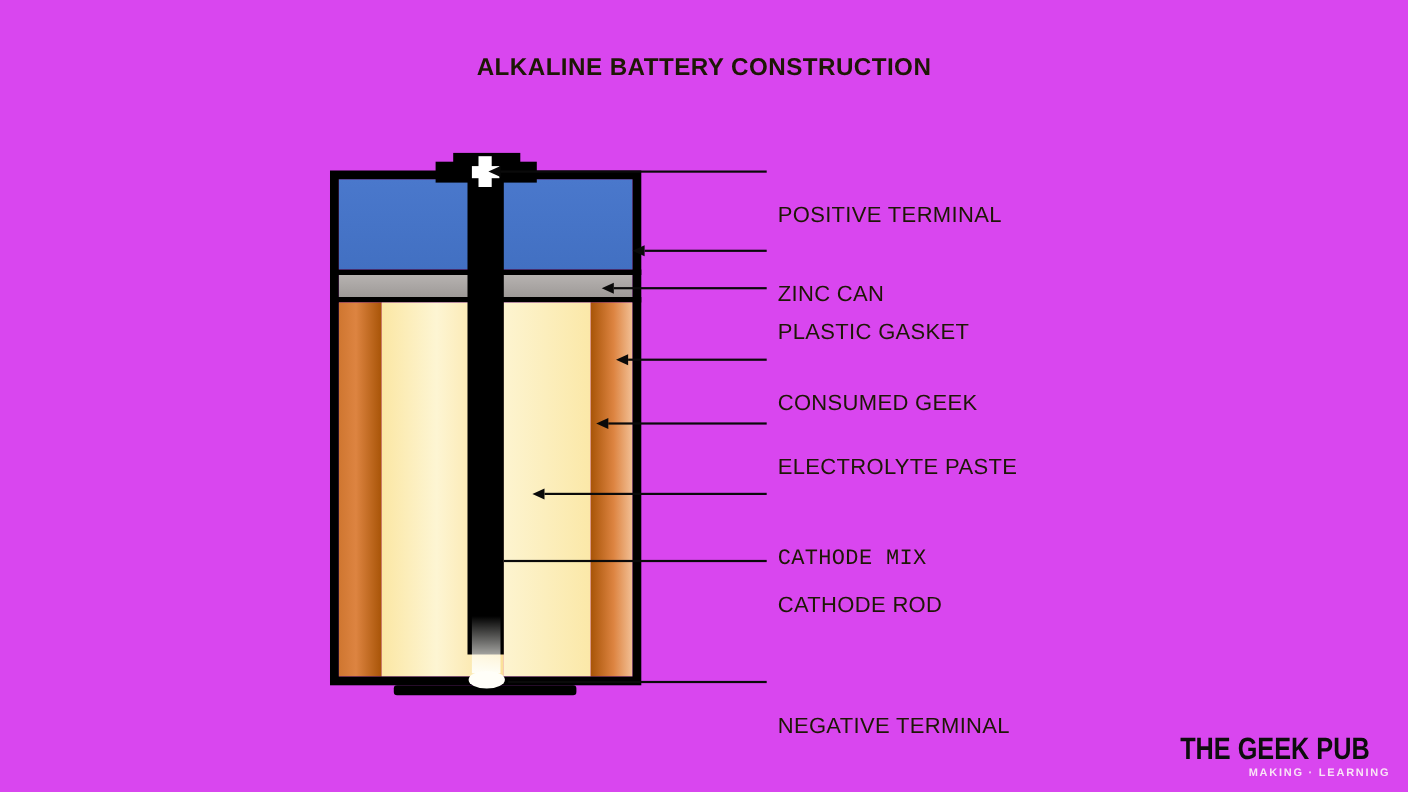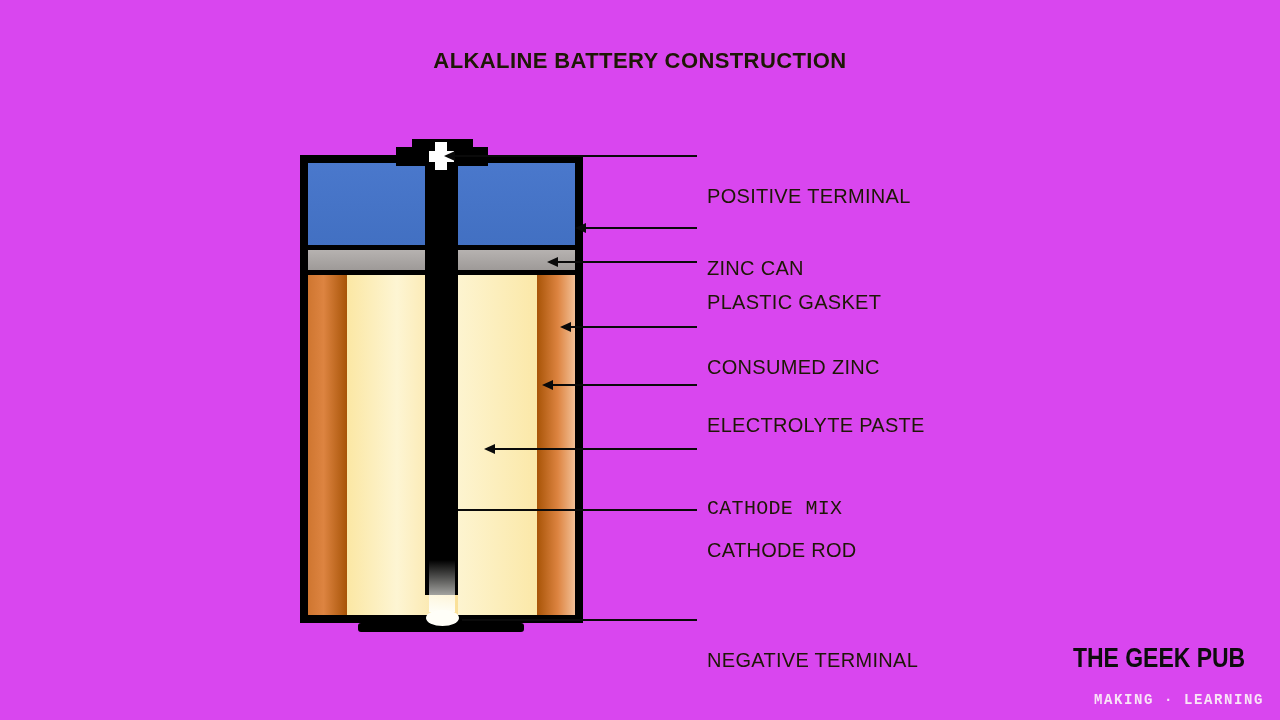--- a/index.html
+++ b/index.html
@@ -99,27 +99,26 @@
     font-size: 28px;
     font-weight: 800;
     letter-spacing: 0px;
     color: #0d0d0d;
     transform: scaleX(0.82);
     transform-origin: center;
     white-space: nowrap;
     line-height: 1;
   }
   .logo-tagline {
-    margin-top: 20px;
-    font-size: 14px;
+    margin-top: 2px;
+    font-size: 10px;
     font-weight: bold;
     letter-spacing: 1.6px;
     color: rgba(255, 255, 248, 0.85);
     white-space: nowrap;
-    font-family: Liberation Mono, monospace;
   }
 </style>
 </head>
 <body>
 
 <div class="canvas">
 
   <div class="title">ALKALINE BATTERY CONSTRUCTION</div>
 
   <div class="abs blue-section"></div>
@@ -159,21 +158,21 @@
   </div>
   <div class="callout-line" style="left:495px; top:448px; width:202px;">
     <i class="arrow-left"></i>
   </div>
   <div class="callout-line" style="left:458px; top:509px; width:239px;"></div>
   <div class="callout-line" style="left:462px; top:619px; width:235px;"></div>
 
   <div class="callout-label" style="top:143px;">POSITIVE TERMINAL</div>
   <div class="callout-label" style="top:215px;">ZINC CAN</div>
   <div class="callout-label" style="top:249px;">PLASTIC GASKET</div>
-  <div class="callout-label" style="top:314px;">CONSUMED ZINC</div>
+  <div class="callout-label" style="top:314px;">CONSUMED GEEK</div>
   <div class="callout-label" style="top:372px;">ELECTROLYTE PASTE</div>
   <div class="callout-label" style="top:456px;font-family:Liberation Mono, monospace;">CATHODE MIX</div>
   <div class="callout-label" style="top:497px;">CATHODE ROD</div>
   <div class="callout-label" style="top:607px;">NEGATIVE TERMINAL</div>
 
   <div class="logo">
     <div class="logo-name">THE GEEK PUB</div>
     <div class="logo-tagline">MAKING · LEARNING</div>
   </div>
 

